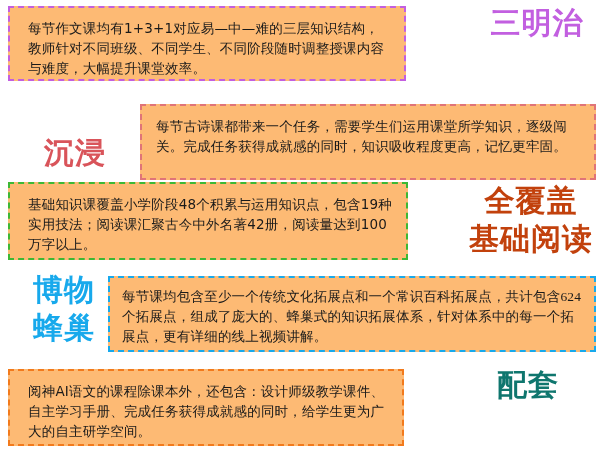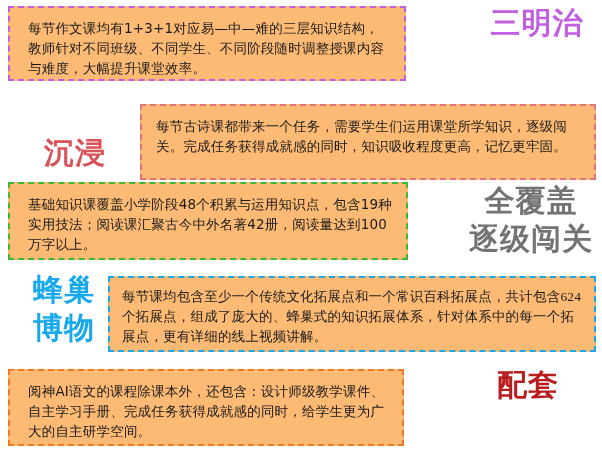--- a/index.html
+++ b/index.html
@@ -35,31 +35,31 @@
 <div class="title" style="left:20px;top:90px;width:110px;color:#d9545a;margin-top:44px;">
   <div>沉浸</div>
 </div>
 <div class="box" style="left:140px;top:104px;width:456px;height:76px;border-color:#e07478;padding:10px 10px 0 14px;">
   <div class="txt">每节古诗课都带来一个任务，需要学生们运用课堂所学知识，逐级闯关。完成任务获得成就感的同时，知识吸收程度更高，记忆更牢固。</div>
 </div>
 
 <div class="box" style="left:8px;top:182px;width:400px;height:78px;border-color:#3db835;padding:10px 10px 0 18px;">
   <div class="txt">基础知识课覆盖小学阶段48个积累与运用知识点，包含19种实用技法；阅读课汇聚古今中外名著42册，阅读量达到100万字以上。</div>
 </div>
-<div class="title" style="left:460px;top:182px;width:142px;color:#737373;">
+<div class="title" style="left:460px;top:182px;width:142px;color:#c2410c;">
   <div>全覆盖</div>
-  <div>逐级闯关</div>
+  <div>基础阅读</div>
 </div>
 
 <div class="title" style="left:20px;top:271px;width:88px;color:#17a9ec;">
+  <div>博物</div>
   <div>蜂巢</div>
-  <div>博物</div>
 </div>
 <div class="box" style="left:108px;top:276px;width:488px;height:76px;border-color:#17a9ec;padding:9px 10px 0 12px;font-family:Liberation Serif, serif;">
   <div class="txt">每节课均包含至少一个传统文化拓展点和一个常识百科拓展点，共计包含624个拓展点，组成了庞大的、蜂巢式的知识拓展体系，针对体系中的每一个拓展点，更有详细的线上视频讲解。</div>
 </div>
 
 <div class="box" style="left:8px;top:369px;width:396px;height:77px;border-color:#f27a1c;padding:10px 12px 0 18px;">
   <div class="txt">阅神AI语文的课程除课本外，还包含：设计师级教学课件、自主学习手册、完成任务获得成就感的同时，给学生更为广大的自主研学空间。</div>
 </div>
-<div class="title" style="left:482px;top:366px;width:92px;color:#b91c1c;">
+<div class="title" style="left:482px;top:366px;width:92px;color:#0f766e;">
   <div>配套</div>
 </div>
 
 </body></html>

